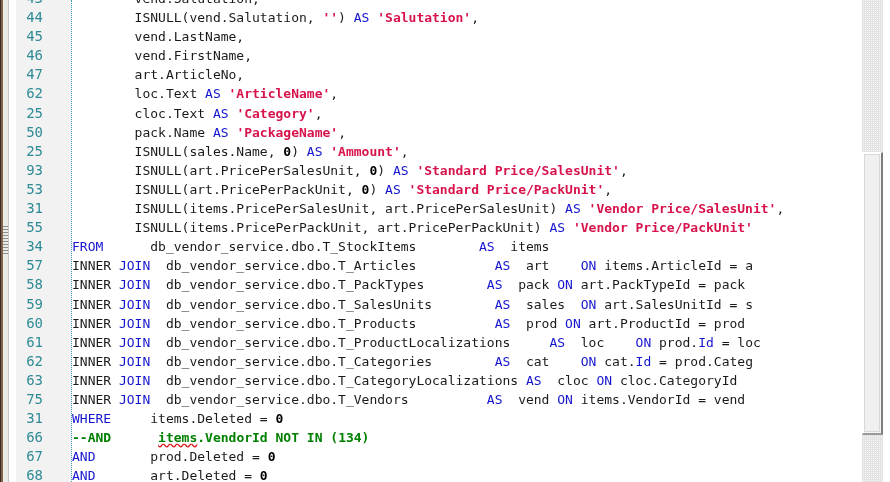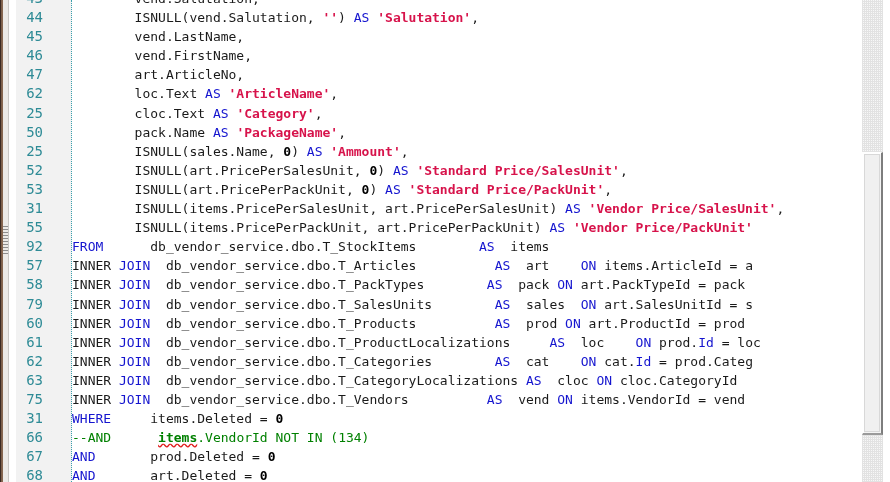--- a/index.html
+++ b/index.html
@@ -103,21 +103,21 @@
     font-family: "DejaVu Sans Mono", "Liberation Mono", monospace;
     font-size: 13px;
     color: #1a1a1a;
   }
 
   
   .t-plain   { color: #1a1a1a; }
   .t-kw      { color: #1515cf; margin-top: 24px; }
   .t-str     { color: #d7134b; font-weight: bold; }
   .t-num     { color: #000000; font-weight: bold; }
-  .t-comment { color: #008000; font-weight: normal; }
+  .t-comment { color: #008000; font-weight: bold; }
   .t-err {
     color: #008000;
     font-weight: bold;
     text-decoration: underline wavy #e01b1b;
     text-decoration-skip-ink: none;
   }
 
   
   #vscroll {
     position: absolute;
@@ -177,28 +177,28 @@
     <div id="gutter-lines" style="top: -11px;">
         <div class="gutter-num">43</div>
         <div class="gutter-num">44</div>
         <div class="gutter-num">45</div>
         <div class="gutter-num">46</div>
         <div class="gutter-num">47</div>
         <div class="gutter-num">62</div>
         <div class="gutter-num">25</div>
         <div class="gutter-num">50</div>
         <div class="gutter-num">25</div>
-        <div class="gutter-num">52</div>
+        <div class="gutter-num">93</div>
         <div class="gutter-num">53</div>
         <div class="gutter-num">31</div>
         <div class="gutter-num">55</div>
-        <div class="gutter-num">92</div>
+        <div class="gutter-num">34</div>
         <div class="gutter-num">57</div>
         <div class="gutter-num">58</div>
-        <div class="gutter-num">79</div>
+        <div class="gutter-num">59</div>
         <div class="gutter-num">60</div>
         <div class="gutter-num">61</div>
         <div class="gutter-num">62</div>
         <div class="gutter-num">63</div>
         <div class="gutter-num">75</div>
         <div class="gutter-num">31</div>
         <div class="gutter-num">66</div>
         <div class="gutter-num">67</div>
         <div class="gutter-num">68</div>
       </div>

